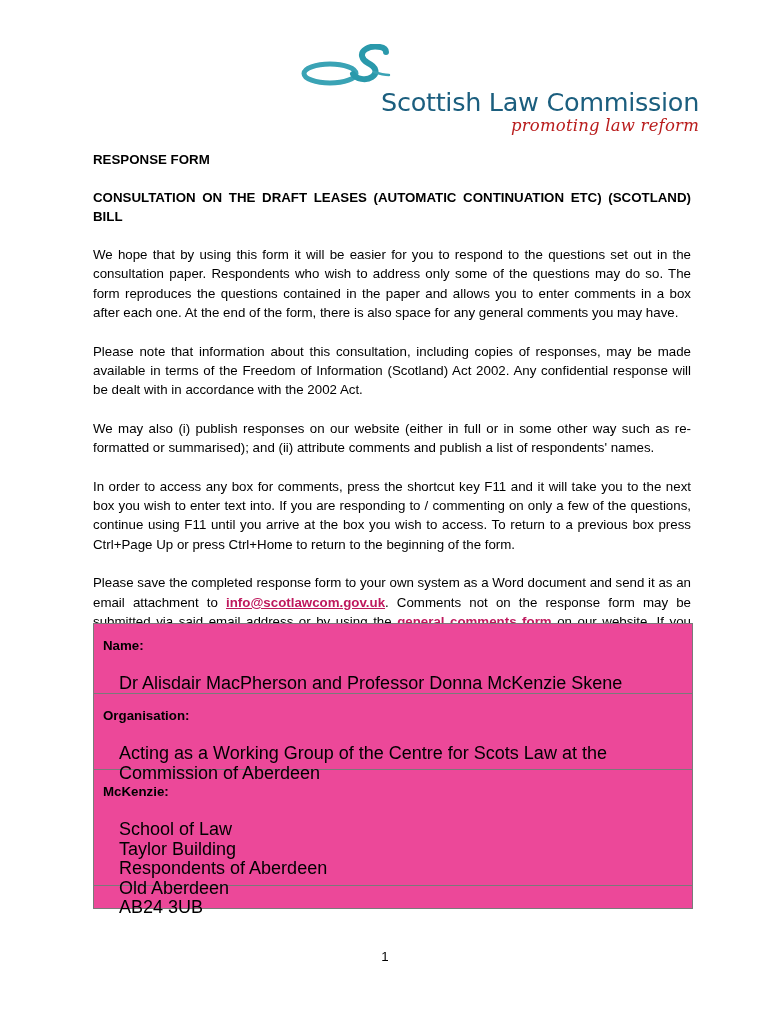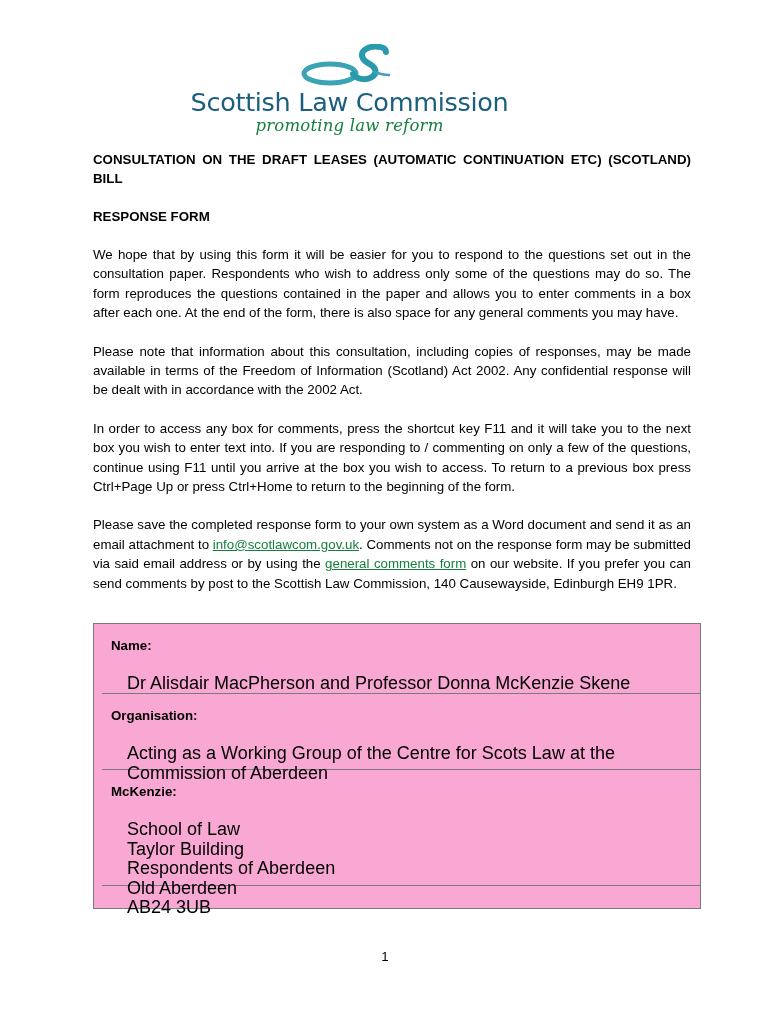--- a/index.html
+++ b/index.html
@@ -22,21 +22,21 @@
     height: 1024px;
     background: #ffffff;
   }
 
   
   .logo-block {
     position: absolute;
     left: 0;
     top: 44px;
     width: 699px;
-    text-align: center;
+    text-align: right;
   }
   .logo-mark {
     display: block;
     margin: 0 auto;
     width: 128px;
     height: 44px;
   }
   .logo-wordmark {
     display: block;
     margin: 1px auto 0 auto;
@@ -46,21 +46,21 @@
     font-weight: 400;
     color: #1b5e7e;
     line-height: 1.05;
   }
   .logo-tagline {
     display: block;
     margin: 1px auto 4px auto;
     font-family: "DejaVu Serif", serif;
     font-style: italic;
     font-size: 16.5px;
-    color: #15803d;
+    color: #b91c1c;
     letter-spacing: 0.2px;
     line-height: 1.05;
   }
 
   
   .doc {
     position: absolute;
     left: 93px;
     top: 150px;
     width: 598px;
@@ -81,34 +81,34 @@
   }
   p.para {
     font-size: 13.3px;
     line-height: 19.4px;
     text-align: justify;
     text-align-last: left;
     margin: 16px 0 19px 0;
   }
   p.para:last-child { margin-bottom: 0; }
   a.doclink {
-    color: #15803d;
+    color: #be185d;
     text-decoration: underline;
+    font-weight: bold;
   }
 
   
   .form-table {
     position: absolute;
     left: 93px;
     top: 623px;
     width: 598px;
     border: 1.4px solid #7a7a7a;
     border-collapse: collapse;
-    background: #f9a8d4;
-    padding-left: 8px;
+    background: #ec4899;
   }
   .form-row {
     border-bottom: 1.4px solid #7a7a7a;
     padding: 12px 9px 13px 9px;
   }
   .form-row:last-child {
     border-bottom: none;
   }
   .field-label {
     font-size: 13.3px;
@@ -152,28 +152,29 @@
       <path d="M100 8 C100 2, 86 1, 80 5 C73 9, 76 16, 82 19 C90 23, 92 29, 86 33 C80 37, 70 35, 67 30" fill="none" stroke="#2a99ab" stroke-width="6" stroke-linecap="round"></path>
 
       <path d="M88 28 C94 30, 99 31, 103 31" fill="none" stroke="#3aa3b5" stroke-width="2.4" stroke-linecap="round"></path>
     </svg>
     <span class="logo-wordmark">Scottish Law Commission</span>
     <span class="logo-tagline">promoting law reform</span>
   </div>
 
   <div class="doc">
 
+    <div class="heading h-title">RESPONSE FORM</div>
+
     <div class="heading h-subtitle">CONSULTATION ON THE DRAFT LEASES (AUTOMATIC CONTINUATION ETC) (SCOTLAND) BILL</div>
 
-    <div class="heading h-title">RESPONSE FORM</div>
-
     <p class="para">We hope that by using this form it will be easier for you to respond to the questions set out in the consultation paper.  Respondents who wish to address only some of the questions may do so.   The form reproduces the questions contained in the paper and allows you to enter comments in a box after each one.  At the end of the form, there is also space for any general comments you may have.</p>
 
     <p class="para">Please note that information about this consultation, including copies of responses, may be made available in terms of the Freedom of Information (Scotland) Act 2002.  Any confidential response will be dealt with in accordance with the 2002 Act.</p>
 
+    <p class="para">We may also (i) publish responses on our website (either in full or in some other way such as re-formatted or summarised); and (ii) attribute comments and publish a list of respondents' names.</p>
 
     <p class="para">In order to access any box for comments, press the shortcut key F11 and it will take you to the next box you wish to enter text into.  If you are responding to / commenting on only a few of the questions, continue using F11 until you arrive at the box you wish to access. To return to a previous box press Ctrl+Page Up or press Ctrl+Home to return to the beginning of the form.</p>
 
     <p class="para"><span>Please save the completed response form to your own system as a Word document and send it as an email attachment to </span><a class="doclink" href="#">info@scotlawcom.gov.uk</a><span>. Comments not on the response form may be submitted via said email address or by using the </span><a class="doclink" href="#">general comments form</a><span> on our website. If you prefer you can send comments by post to the Scottish Law Commission, 140 Causewayside, Edinburgh EH9 1PR.</span></p>
 
   </div>
 
   <div class="form-table">
 
     <div class="form-row row-name">

